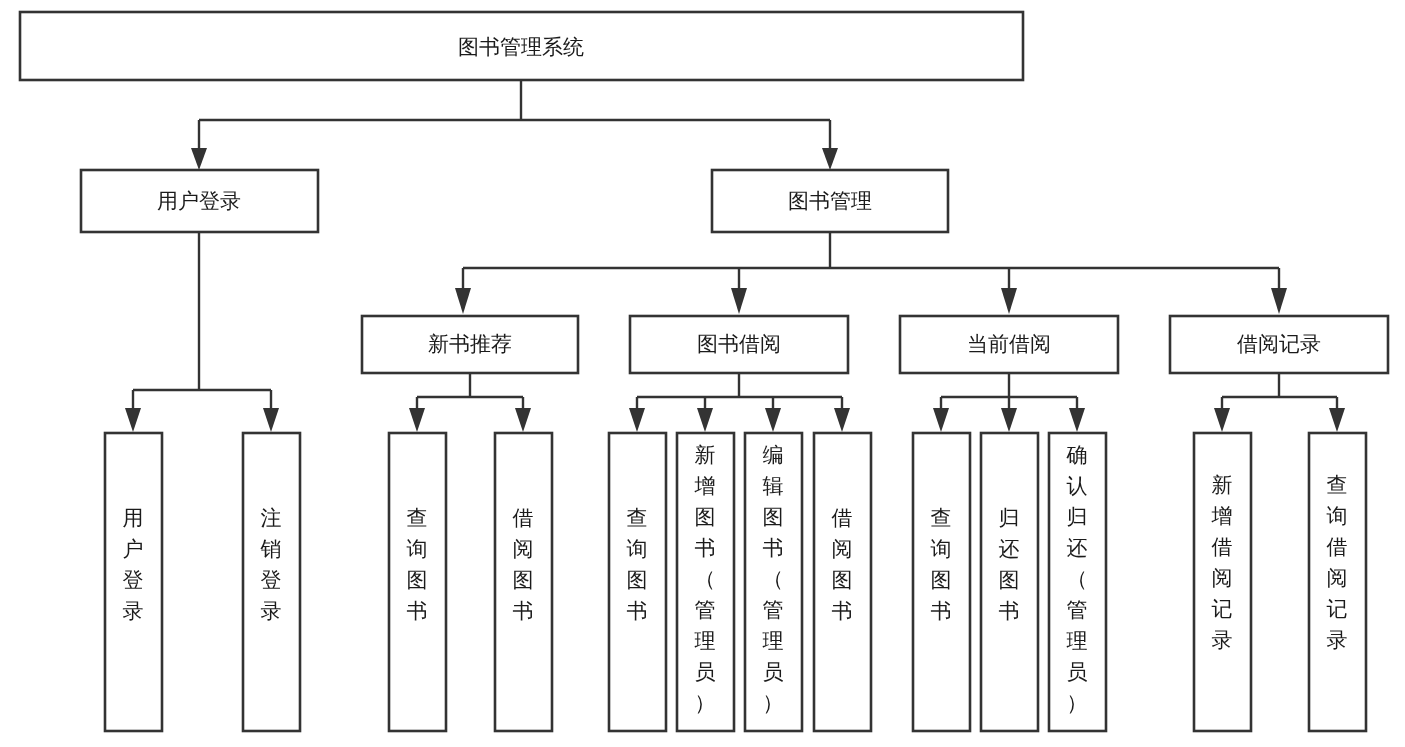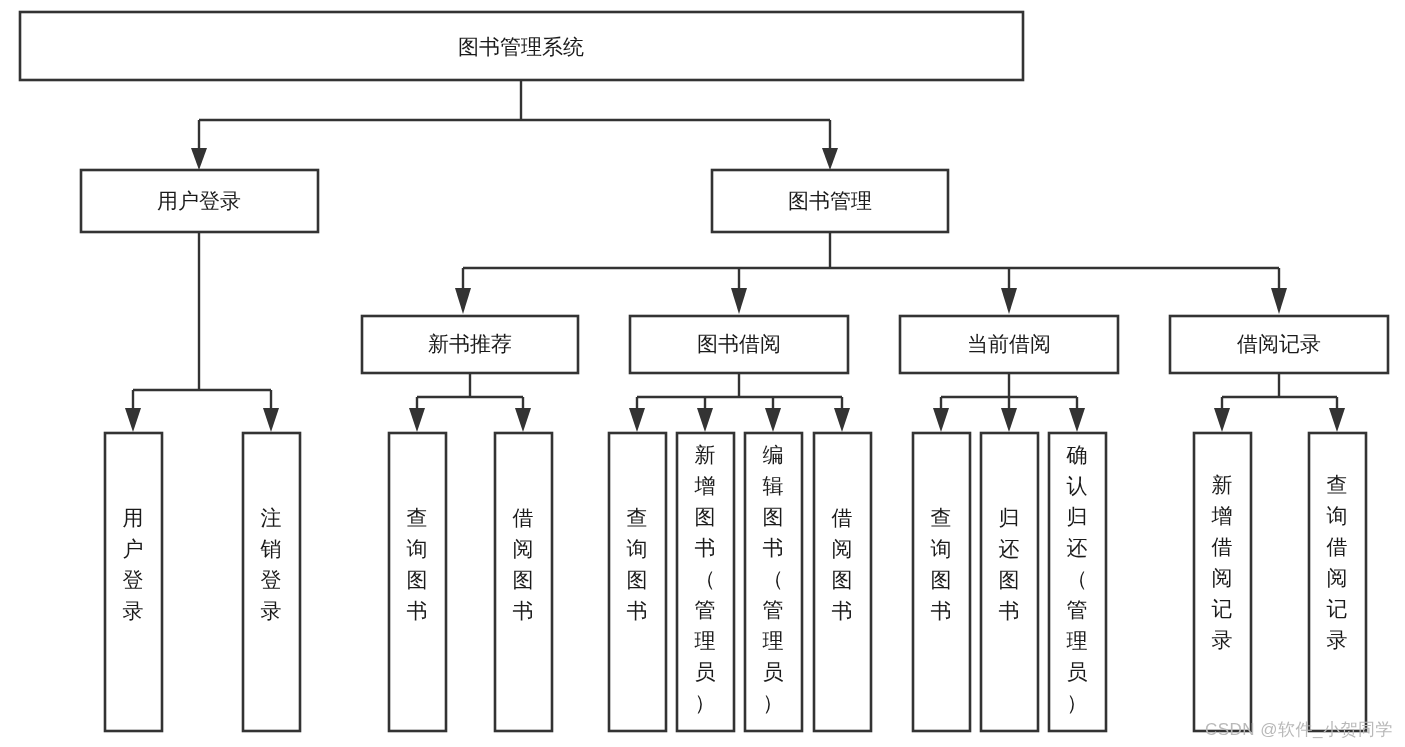--- a/index.html
+++ b/index.html
@@ -244,14 +244,13 @@
       <text class="vlabel" x="1222" y="492"><tspan x="1222" y="492">新</tspan><tspan x="1222" y="523">增</tspan><tspan x="1222" y="554">借</tspan><tspan x="1222" y="585">阅</tspan><tspan x="1222" y="616">记</tspan><tspan x="1222" y="647">录</tspan></text>
     </g>
 
     <g>
       <rect class="node-box" x="1309" y="433" width="57" height="298"></rect>
       <text class="vlabel" x="1337" y="492"><tspan x="1337" y="492">查</tspan><tspan x="1337" y="523">询</tspan><tspan x="1337" y="554">借</tspan><tspan x="1337" y="585">阅</tspan><tspan x="1337" y="616">记</tspan><tspan x="1337" y="647">录</tspan></text>
     </g>
 
   </svg>
 
-  <div class="watermark">CSDN @软件_小贺同学</div>
 </div>
 
 </body></html>

